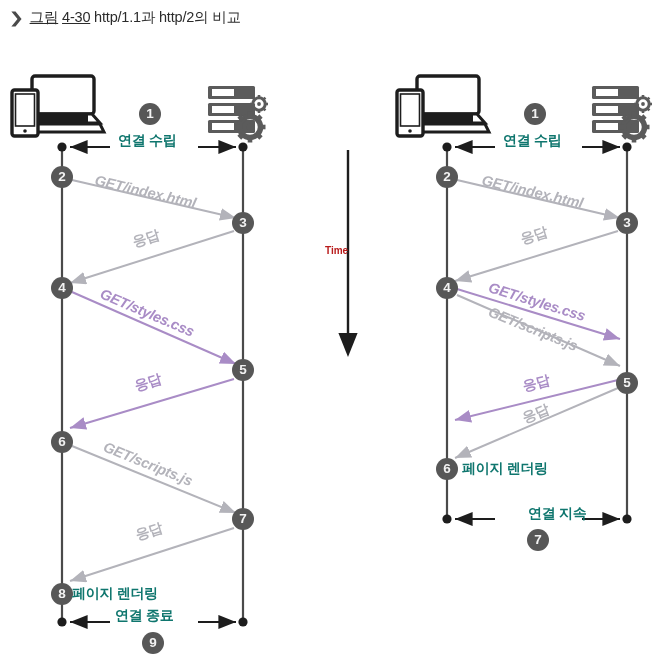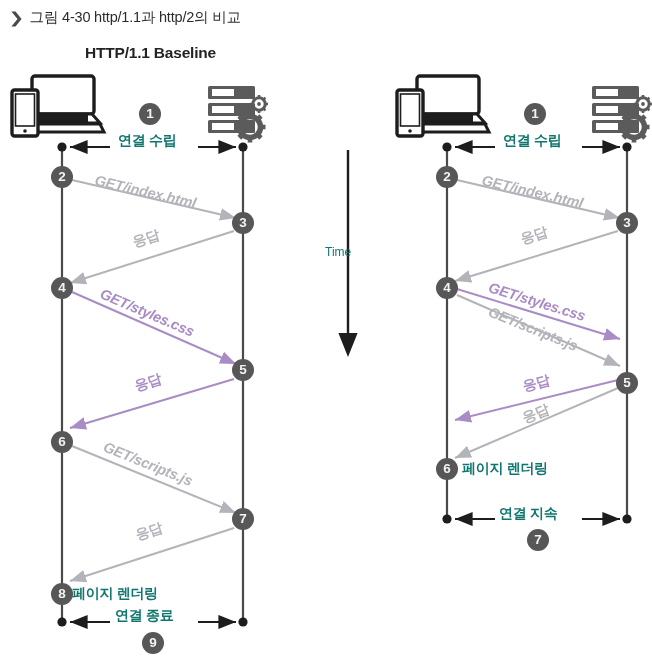--- a/index.html
+++ b/index.html
@@ -23,21 +23,21 @@
     color: #4a4a4a;
     font-size: 15px;
     line-height: 1;
     transform: scaleX(1.25);
   }
   .caption-text {
     font-size: 14.5px;
     color: #2b2b2b;
     letter-spacing: -0.2px;
   }
-  .caption-text .cap-num { }
+  .caption-text .cap-num { text-decoration: underline; }
 
   
   .fig-title {
     position: absolute;
     font-size: 15.5px;
     font-weight: bold;
     color: #232323;
     white-space: nowrap;
     letter-spacing: -0.2px;
   }
@@ -54,23 +54,23 @@
     position: absolute;
     white-space: nowrap;
     font-size: 13.5px;
     font-weight: bold;
     color: #0f766e;
     letter-spacing: -0.3px;
   }
   .lbl.ko { font-size: 14px; }
   .time-lbl {
     position: absolute;
-    font-size: 12px;
-    color: #0f766e;
-    font-weight: normal;
+    font-size: 10px;
+    color: #b91c1c;
+    font-weight: bold;
   }
   .msg {
     position: absolute;
     white-space: nowrap;
     font-style: italic;
     font-size: 14.5px;
     font-weight: bold;
     transform-origin: 0 50%;
     letter-spacing: -0.2px;
   }
@@ -98,21 +98,20 @@
 
   <div class="caption">
     <span class="caption-marker">❯</span>
     <span class="caption-text">
       <span class="cap-num">그림</span>
       <span class="cap-num">4-30</span>
       <span>http/1.1과 http/2의 비교</span>
     </span>
   </div>
 
-  <div class="fig-title" style="left:85px; top:44px;">HTTP/1.1 Baseline</div>
 
   <svg class="canvas" viewBox="0 0 652 670">
     <defs>
       <marker id="ah-gray" markerWidth="9" markerHeight="9" refX="8" refY="3.2" orient="auto">
         <path d="M0,0 L8,3.2 L0,6.4 z" fill="#b3b3ba"></path>
       </marker>
       <marker id="ah-purple" markerWidth="9" markerHeight="9" refX="8" refY="3.2" orient="auto">
         <path d="M0,0 L8,3.2 L0,6.4 z" fill="#a98cc6"></path>
       </marker>
       <marker id="ah-black" markerWidth="9" markerHeight="9" refX="8" refY="3.2" orient="auto">
@@ -257,21 +256,21 @@
   <div class="lbl ko" style="left:503px; top:132px;">연결 수립</div>
 
   <div class="step-num" style="left:436px; top:166px;">2</div>
   <div class="step-num" style="left:616px; top:212px;">3</div>
   <div class="step-num" style="left:436px; top:277px;">4</div>
   <div class="step-num" style="left:616px; top:372px;">5</div>
 
   <div class="step-num" style="left:436px; top:458px;">6</div>
   <div class="lbl ko" style="left:462px; top:460px;">페이지 렌더링</div>
 
-  <div class="lbl ko" style="left:499px; top:505px;">연결 지속</div>
+  <div class="lbl ko" style="left:528px; top:505px;">연결 지속</div>
   <div class="step-num" style="left:527px; top:529px;">7</div>
 
   <div class="msg gray" style="left:482px; top:172px; transform:rotate(13deg);">GET/index.html</div>
   <div class="msg ko-gray" style="left:521px; top:231px; transform:rotate(-17deg);">응답</div>
   <div class="msg purple" style="left:489px; top:279px; transform:rotate(17deg);">GET/styles.css</div>
   <div class="msg gray" style="left:489px; top:303px; transform:rotate(22deg);">GET/scripts.js</div>
   <div class="msg ko-purple" style="left:523px; top:378px; transform:rotate(-14deg);">응답</div>
   <div class="msg ko-gray" style="left:523px; top:410px; transform:rotate(-21deg);">응답</div>
 
 </div>

